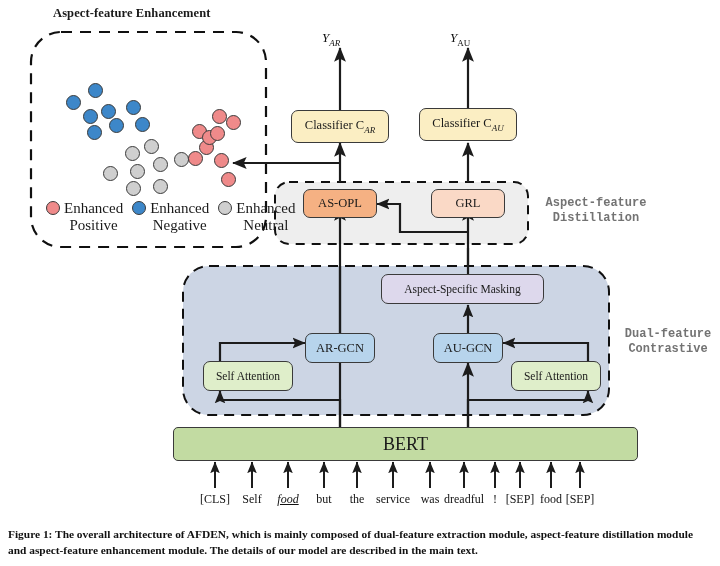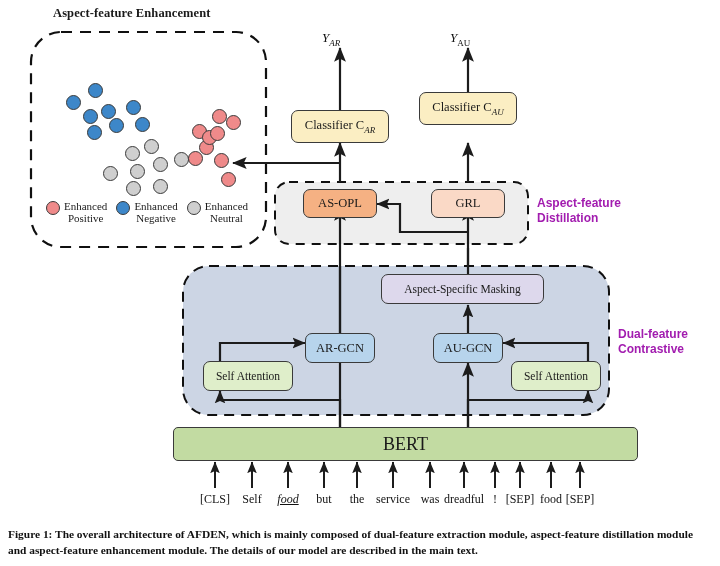--- a/index.html
+++ b/index.html
@@ -10,29 +10,29 @@
   #stage{position:absolute;left:0;top:0;width:720px;height:566px;}
   svg#canvas{position:absolute;left:0;top:0;width:720px;height:566px;}
 
   .htmltext{position:absolute;}
 
   .mod-title{
     font-family:"Liberation Serif", serif;font-weight:bold;font-size:12.5px;
     color:#1a1a1a;letter-spacing:.1px;white-space:nowrap;
   }
   .side-title{
-    font-family:Liberation Sans, sans-serif;font-weight:bold;font-size:12px;
-    color:#a21caf;text-align:left;line-height:1.25;white-space:nowrap;
+    font-family:Liberation Mono, monospace;font-weight:bold;font-size:12px;
+    color:#737373;text-align:center;line-height:1.25;white-space:nowrap;
   }
   .scl-title{
     font-family:"Liberation Serif", serif;font-size:12.5px;color:#1a1a1a;
     white-space:nowrap;
   }
   .legend-label{
-    font-family:"Liberation Serif", serif;font-size:11px;color:#1a1a1a;
+    font-family:"Liberation Serif", serif;font-size:15px;color:#1a1a1a;
     line-height:1.12;text-align:left;white-space:nowrap;
   }
   .box-label{
     font-family:"Liberation Serif", serif;font-size:12.5px;color:#1a1a1a;
     white-space:nowrap;
   }
   .box-label.small{font-size:11.5px;}
   .box-label.bert{font-size:18px;}
   .ylabel{
     font-family:"Liberation Serif", serif;font-style:italic;font-size:13px;
@@ -150,21 +150,21 @@
     <span>Y</span><sub>AR</sub>
   </div>
   <div class="htmltext ylabel" style="left:450px;top:30px;">
     <span>Y</span><sub class="up">AU</sub>
   </div>
 
   <div class="node" style="left:291px;top:110px;width:98px;height:33px;background:#fbeec3;">
     <span class="box-label"><span>Classifier C</span><sub style="font-style:italic;font-size:9px;">AR</sub></span>
   </div>
 
-  <div class="node" style="left:419px;top:92px;width:98px;height:33px;background:#fbeec3;">
+  <div class="node" style="left:419px;top:108px;width:98px;height:33px;background:#fbeec3;">
     <span class="box-label"><span>Classifier C</span><sub style="font-style:italic;font-size:9px;">AU</sub></span>
   </div>
 
   <div class="node" style="left:303px;top:189px;width:74px;height:29px;background:#f5b183;">
     <span class="box-label">AS-OPL</span>
   </div>
 
   <div class="node" style="left:431px;top:189px;width:74px;height:29px;background:#fad9c6;">
     <span class="box-label">GRL</span>
   </div>

